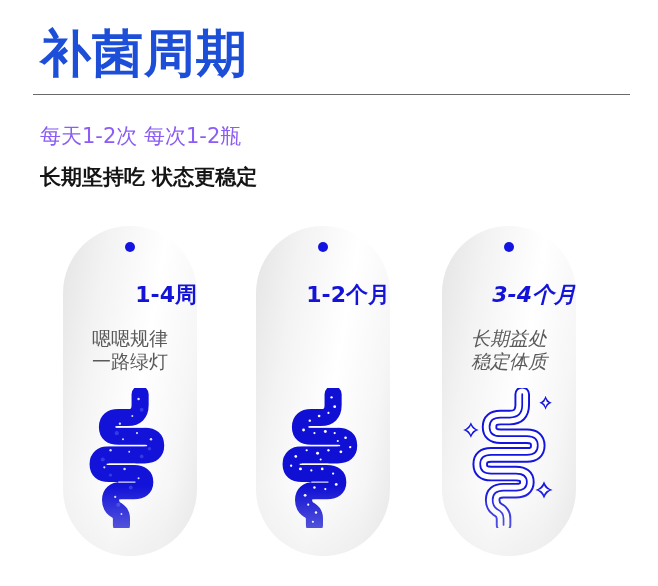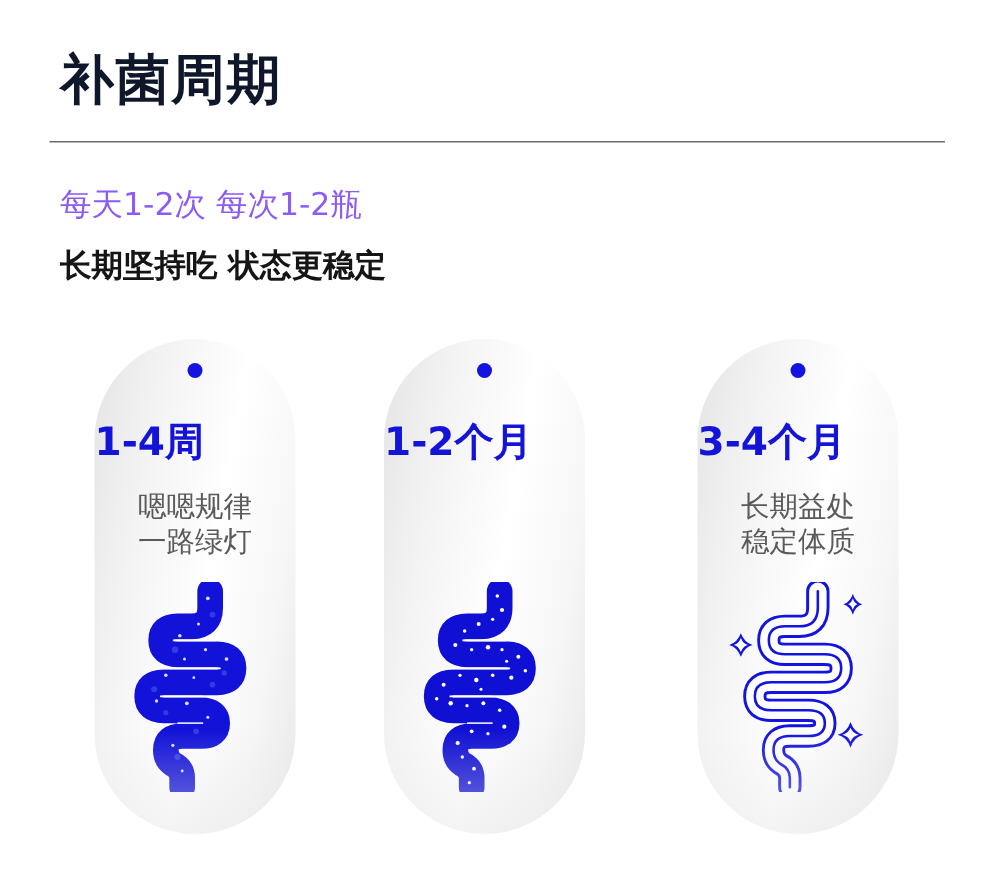--- a/index.html
+++ b/index.html
@@ -2,21 +2,21 @@
 <html><head>
   <meta charset="utf-8">
   <style>
     html, body { margin: 0; padding: 0; }
     body {
       width: 658px; height: 586px; background: #ffffff; position: relative; overflow: hidden;
       font-family: "DejaVu Sans", "Liberation Sans", sans-serif; color: #1a1a1a;
     }
     .title {
       position: absolute; left: 40px; top: 30px;
-      font-size: 36px; font-weight: bold; letter-spacing: 1px; line-height: 48px; color: #0f172a;
+      font-size: 51px; font-weight: bold; letter-spacing: 1px; line-height: 48px; color: #1d4ed8;
     }
     .divider {
       position: absolute; left: 33px; top: 94px; width: 597px; height: 0;
       border-top: 1.5px solid #6a6a6a;
     }
     .sub1 {
       position: absolute; left: 40px; top: 121px; font-size: 21px; line-height: 30px; color: #8b5cf6;
     }
     .sub2 {
       position: absolute; left: 40px; top: 162px; font-size: 21px; line-height: 30px; font-weight: bold; color: #151515; text-align: center;
@@ -29,22 +29,22 @@
     .pill::after {
       content: ""; position: absolute; left: 0; right: 0; bottom: 0; height: 70px;
       background: linear-gradient(180deg, rgba(255,255,255,0) 0%, rgba(232,232,232,0.5) 100%);
       pointer-events: none;
     }
     .dot {
       position: absolute; left: 62px; top: 16px; width: 10px; height: 10px; border-radius: 50%;
       background: #1414e0;
     }
     .period {
-      position: absolute; left: 0; right: 0; top: 54px; text-align: left;
-      font-size: 26px; font-weight: bold; color: #1414d8; line-height: 30px;
+      position: absolute; left: 0; right: 0; top: 54px; text-align: right;
+      font-size: 22px; font-weight: bold; color: #1414d8; line-height: 30px;
     }
     .desc {
       position: absolute; left: 0; right: 0; top: 101px; text-align: center;
       font-size: 19px; line-height: 23px; color: #5a5a5a;
     }
     .desc div { white-space: nowrap; }
     .icon {
       position: absolute; left: 8px; top: 162px; width: 118px; height: 140px;
     }
   </style>
@@ -138,21 +138,21 @@
           <circle cx="36" cy="150" r="1.4"></circle>
           <circle cx="46" cy="160" r="1.6"></circle>
         <circle cx="42" cy="172" r="1.4"></circle>
           <circle cx="52" cy="92" r="1.3"></circle>
           <circle cx="74" cy="68" r="1.3"></circle>
       </g>
     </g>
   </svg>
 </div>
 
-<div class="pill" style="left:465px;">
+<div class="pill" style="left:442px;font-style:italic;">
   <div class="dot"></div>
   <div class="period">3-4个月</div>
   <div class="desc">
     <div>长期益处</div>
     <div>稳定体质</div>
   </div>
   <svg class="icon" viewBox="0 0 118 180" preserveAspectRatio="xMidYMin meet">
     <g transform="translate(8,0)">
       <use href="#gut" fill="none" stroke="#1414e0" stroke-width="20" stroke-linecap="round" stroke-linejoin="round"></use>
       <use href="#gut" fill="none" stroke="#ffffff" stroke-width="15" stroke-linecap="round" stroke-linejoin="round"></use>

